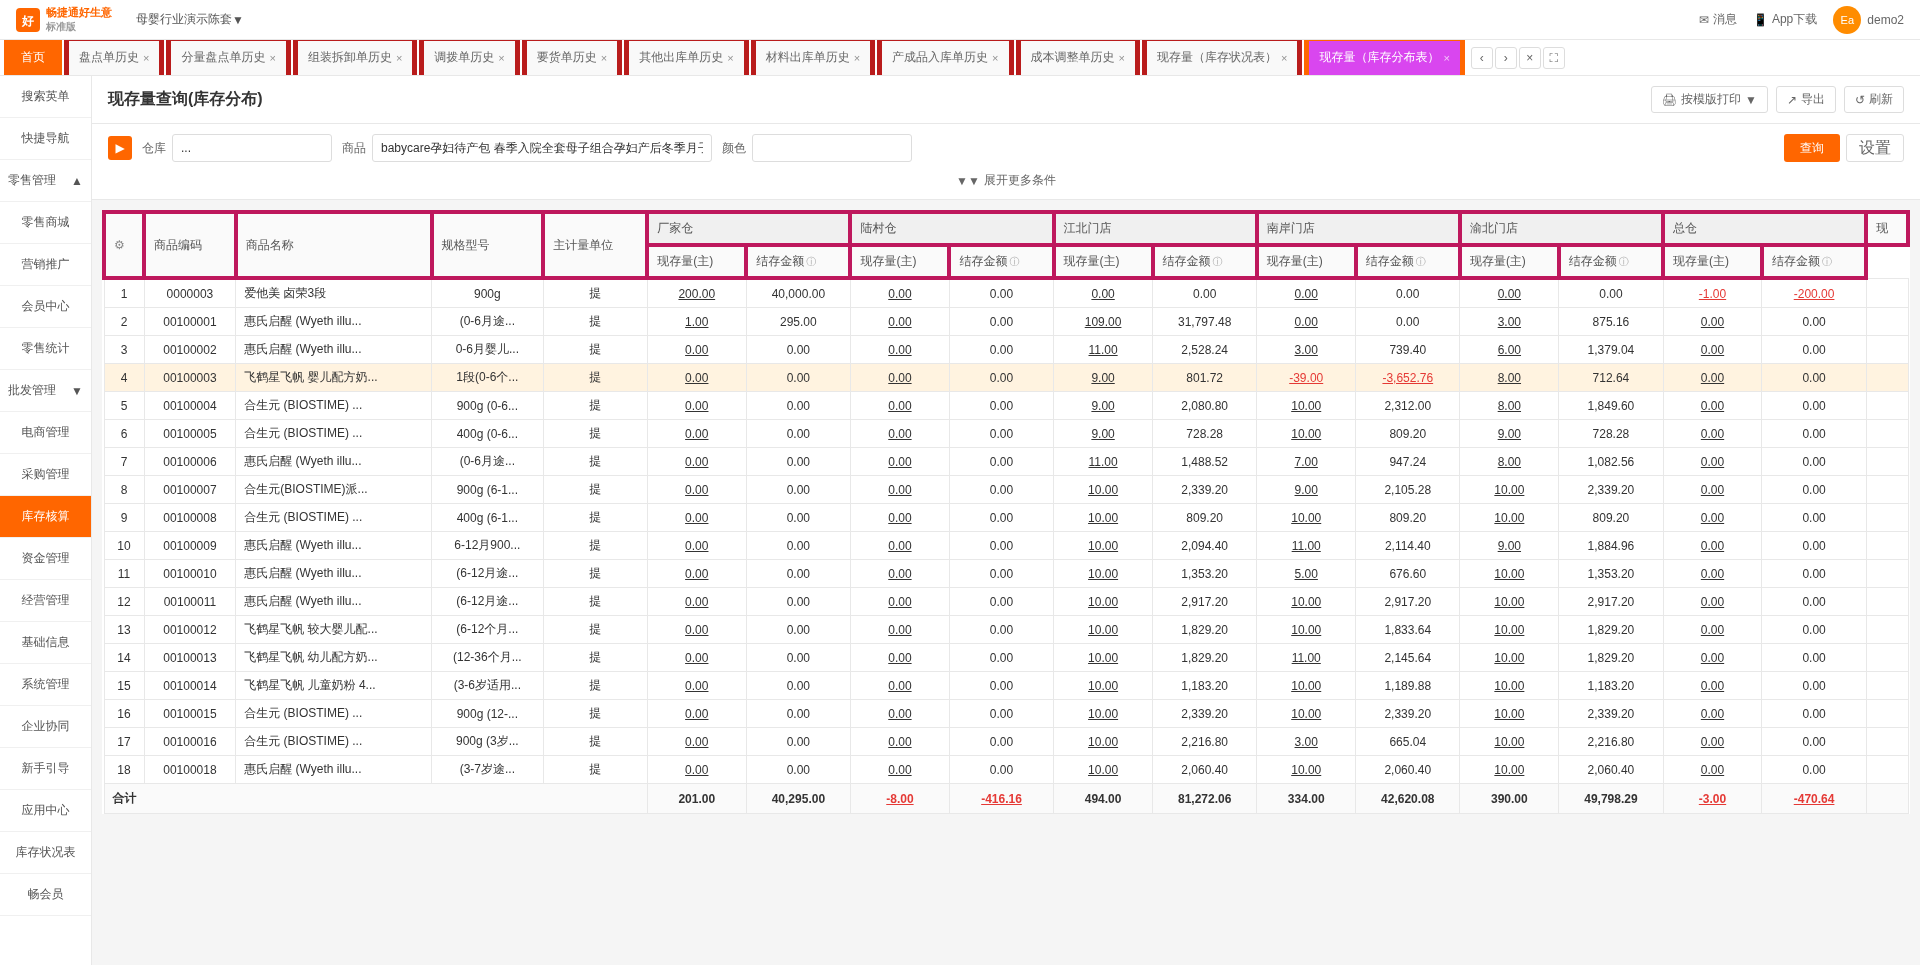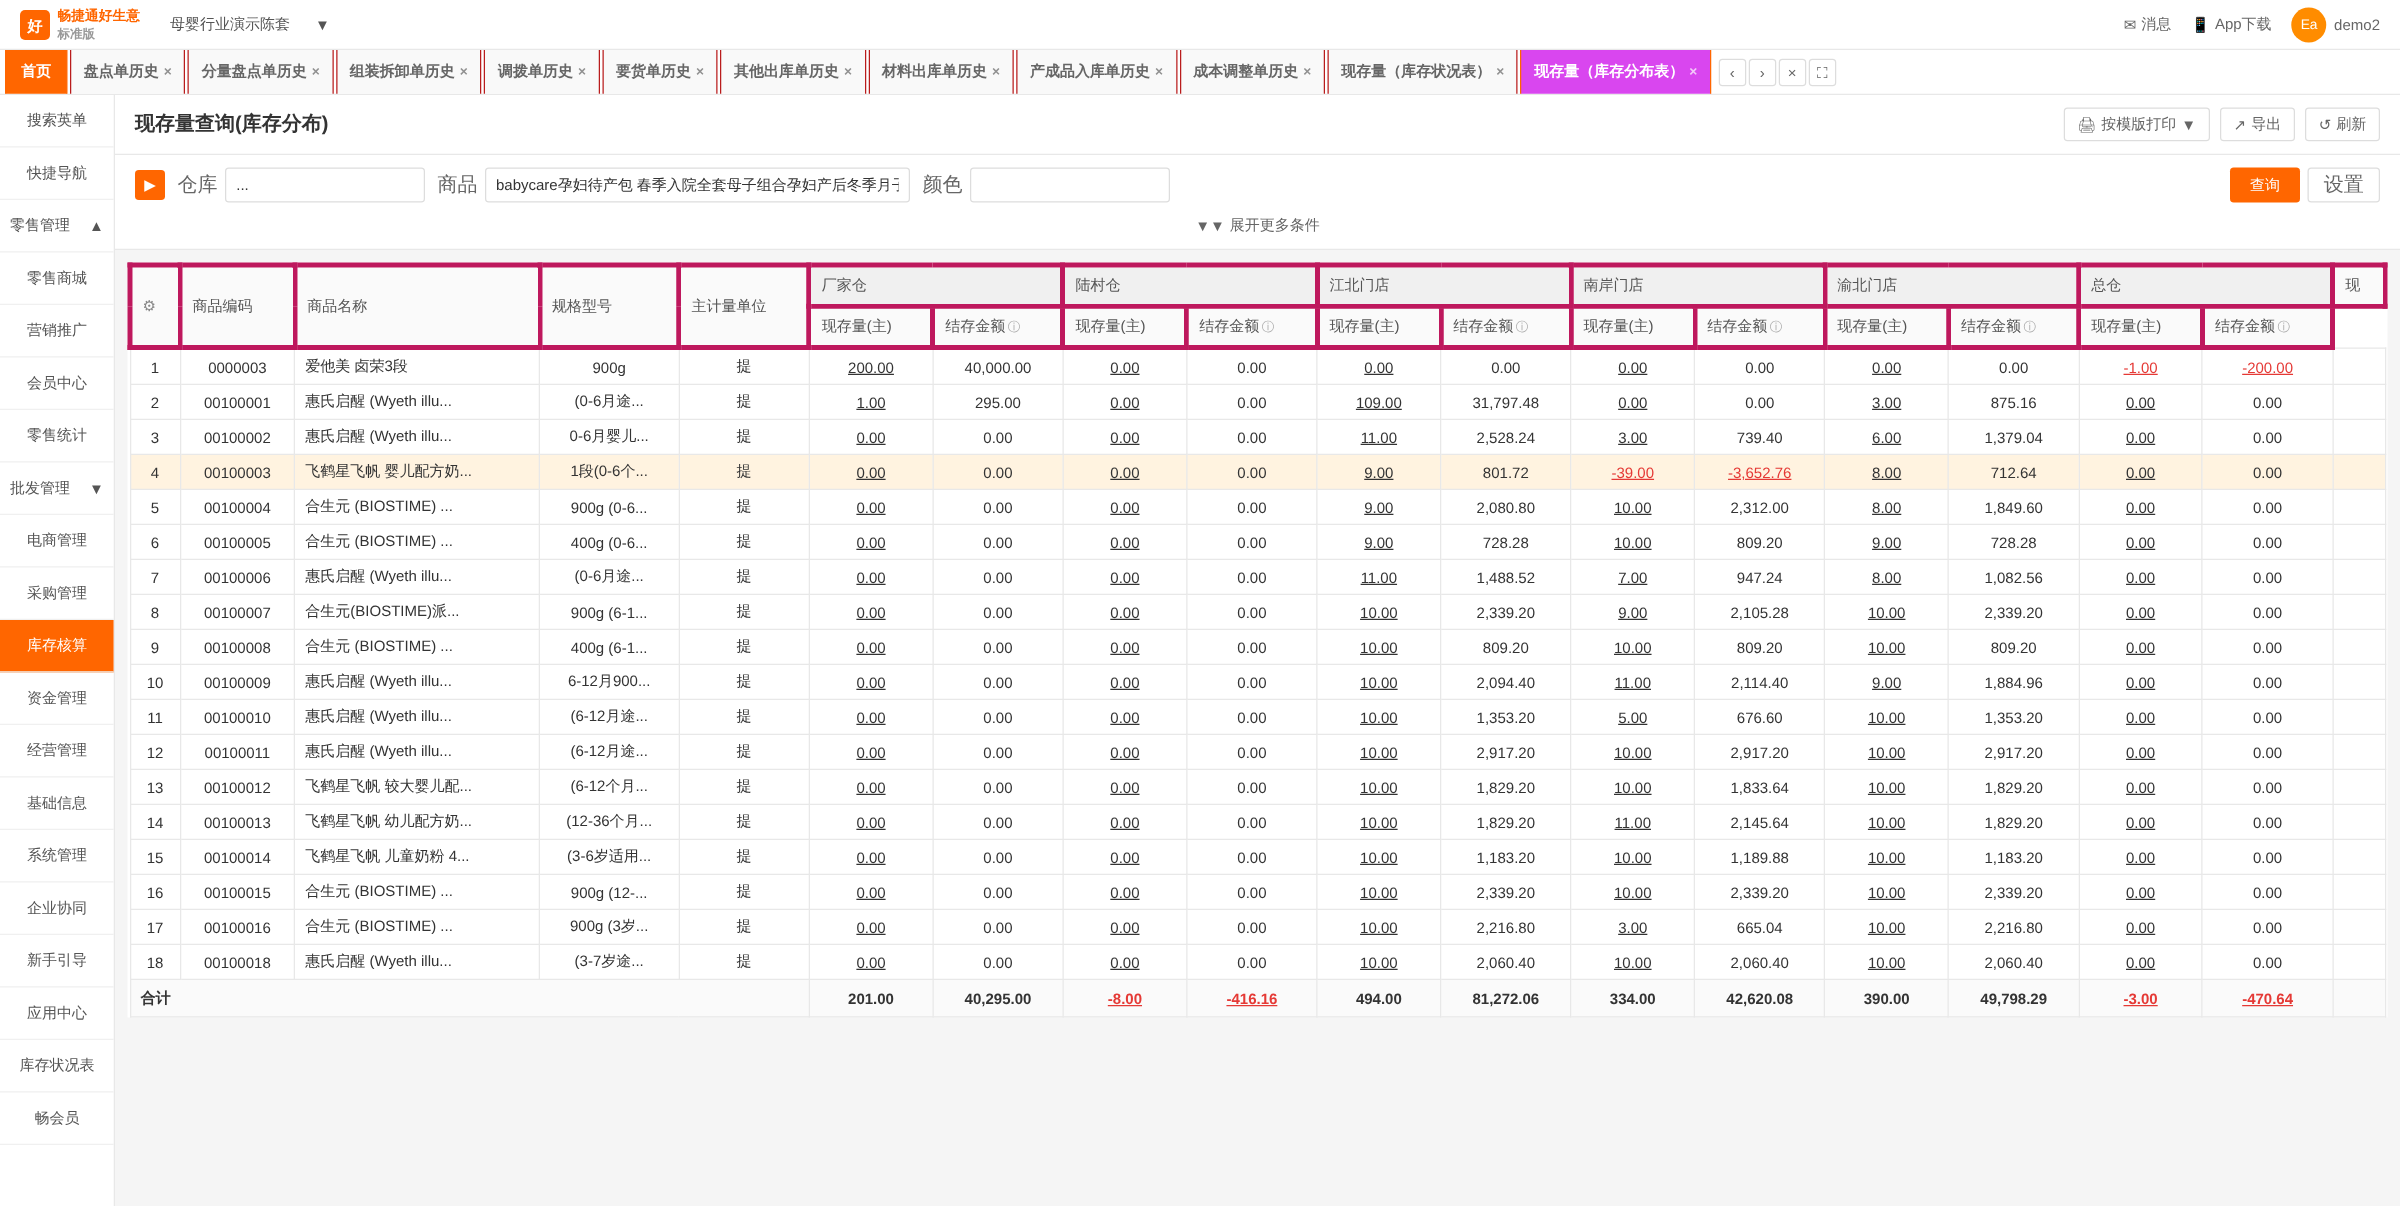--- a/index.html
+++ b/index.html
@@ -8,21 +8,21 @@
     
     .top-bar { height: 40px; background: #fff; border-bottom: 1px solid #e8e8e8; display: flex; align-items: center; justify-content: space-between; padding: 0 16px; }
     .top-bar-left { display: flex; align-items: center; gap: 8px; }
     .logo-area { display: flex; align-items: center; gap: 6px; color: #ff6600; font-size: 13px; font-weight: bold; }
     .top-bar-right { display: flex; align-items: center; gap: 16px; color: #666; font-size: 12px; }
     .top-bar-right span { cursor: pointer; display: flex; align-items: center; gap: 4px; }
     .avatar { width: 28px; height: 28px; border-radius: 50%; background: #ff8c00; display: flex; align-items: center; justify-content: center; color: #fff; font-size: 11px; }
 
     
     .tab-bar { height: 36px; background: #fff; border-bottom: 1px solid #e8e8e8; display: flex; align-items: center; padding: 0 4px; overflow: hidden; }
-    .tab-item { display: flex; align-items: center; height: 44px; padding: 0 10px; border: 1px solid #b91c1c; border-radius: 4px 4px 0 0; background: #f9f9f9; color: #666; font-size: 12px; cursor: pointer; white-space: nowrap; margin-right: 2px; gap: 4px; font-weight: bold; }
+    .tab-item { display: flex; align-items: center; height: 44px; padding: 0 10px; border: 5px solid #b91c1c; border-radius: 4px 4px 0 0; background: #f9f9f9; color: #666; font-size: 12px; cursor: pointer; white-space: nowrap; margin-right: 2px; gap: 4px; }
     .tab-item.active { background: #d946ef; color: #fff; border-color: #ff6600; }
     .tab-item .close-btn { color: inherit; opacity: 0.7; font-size: 11px; }
     .tab-home { background: #ff6600; color: #fff; border-color: #ff6600; padding: 0 12px; }
     .tab-nav-btns { display: flex; gap: 2px; margin-left: 4px; }
     .tab-nav-btn { width: 22px; height: 22px; border: 1px solid #ddd; border-radius: 3px; background: #fff; display: flex; align-items: center; justify-content: center; cursor: pointer; color: #666; }
 
     
     .main-layout { display: flex; height: calc(965px - 76px); }
 
     
@@ -36,21 +36,21 @@
 
     
     .page-header { background: #fff; padding: 10px 16px 0; border-bottom: 1px solid #e8e8e8; display: flex; align-items: center; justify-content: space-between; }
     .page-title { font-size: 16px; font-weight: bold; color: #333; padding-bottom: 10px; }
     .page-actions { display: flex; gap: 8px; padding-bottom: 10px; }
     .action-btn { display: flex; align-items: center; gap: 4px; padding: 4px 10px; border: 1px solid #ddd; border-radius: 3px; background: #fff; color: #666; cursor: pointer; font-size: 12px; }
 
     
     .search-bar { background: #fff; padding: 10px 16px; border-bottom: 1px solid #e8e8e8; display: flex; align-items: center; gap: 10px; flex-wrap: wrap; }
     .search-field { display: flex; align-items: center; gap: 6px; }
-    .search-label { color: #666; white-space: nowrap; font-size: 16px; }
+    .search-label { color: #666; white-space: nowrap; font-size: 12px; }
     .search-input { height: 28px; border: 1px solid #ddd; border-radius: 3px; padding: 0 8px; font-size: 12px; color: #333; background: #fff; }
     .search-input.wide { width: 340px; }
     .search-input.medium { width: 160px; }
     .expand-btn { display: flex; align-items: center; gap: 4px; color: #666; cursor: pointer; font-size: 12px; background: none; border: none; }
     .query-btn { height: 28px; padding: 0 16px; background: #ff6600; color: #fff; border: none; border-radius: 3px; cursor: pointer; font-size: 12px; }
     .setting-btn { height: 28px; padding: 0 12px; background: #fff; color: #666; border: 1px solid #ddd; border-radius: 3px; cursor: pointer; font-size: 16px; }
     .orange-arrow { width: 24px; height: 24px; background: #ff6600; border-radius: 3px; display: flex; align-items: center; justify-content: center; color: #fff; cursor: pointer; }
 
     
     .table-container { flex: 1; overflow: auto; padding: 10px; }
@@ -75,21 +75,21 @@
     <div class="logo-area">
       <svg width="24" height="24" viewBox="0 0 24 24">
         <rect width="24" height="24" rx="4" fill="#ff6600"></rect>
         <text x="12" y="17" text-anchor="middle" fill="white" font-size="12" font-weight="bold">好</text>
       </svg>
       <div>
         <div style="font-size:11px;">畅捷通好生意</div>
         <div style="font-size:10px;color:#999;">标准版</div>
       </div>
     </div>
-    <div style="display:flex;align-items:center;gap:20px;margin-left:16px;color:#555;font-size:12px;">
+    <div style="display:flex;align-items:center;gap:0;margin-left:16px;color:#555;font-size:12px;">
       <span>母婴行业演示陈套</span>
       <span>▼</span>
     </div>
   </div>
   <div class="top-bar-right">
     <span>
       <span>✉</span>
       <span>消息</span>
     </span>
     <span>

